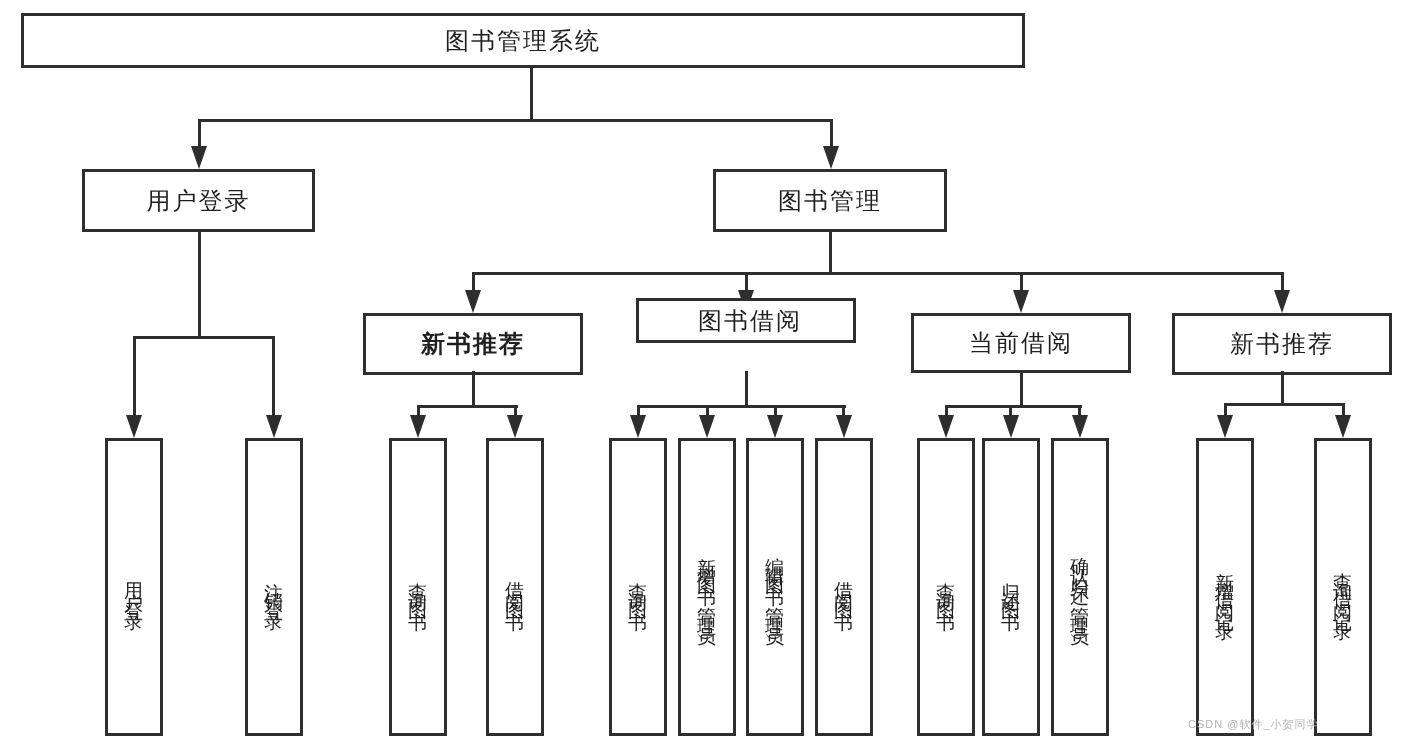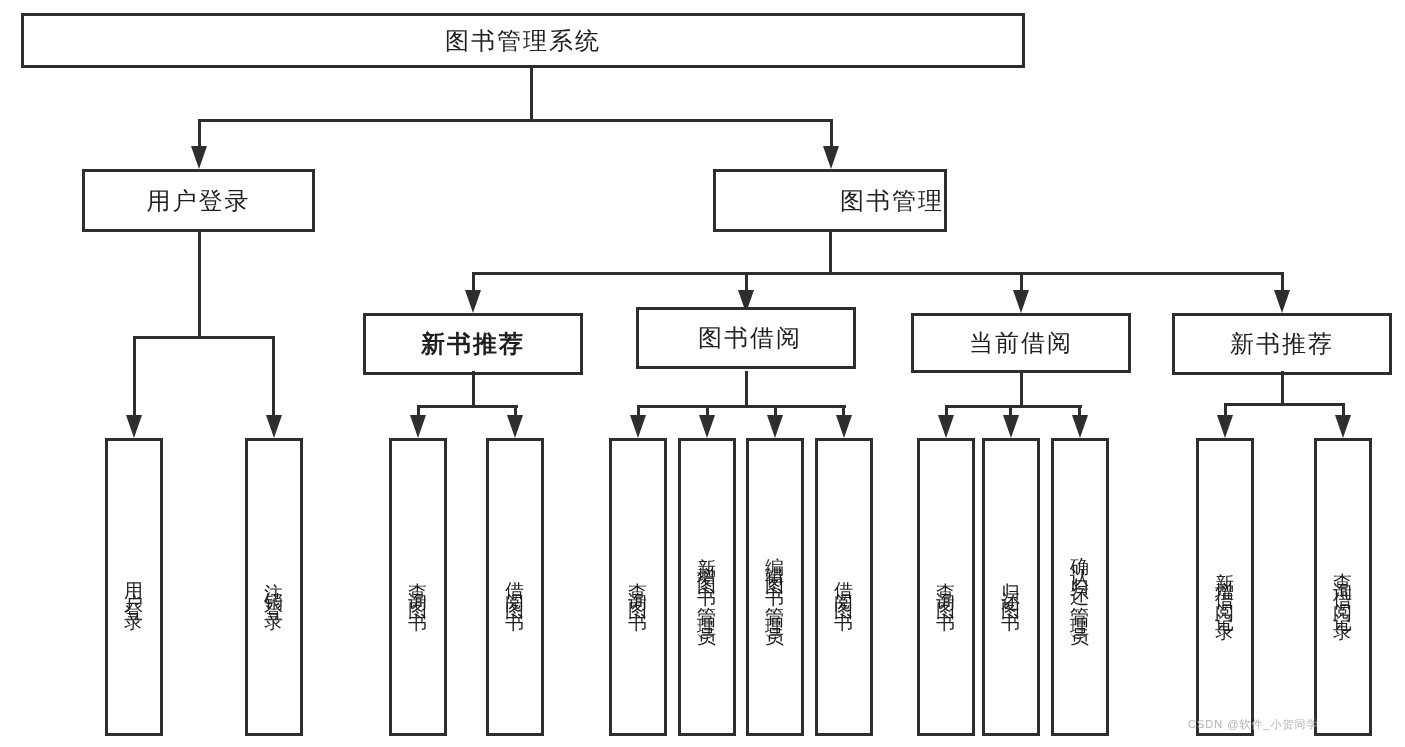--- a/index.html
+++ b/index.html
@@ -46,21 +46,21 @@
   <div class="hl" style="left:198px; top:119px; width:635px;"></div>
   <div class="vl" style="left:198px; top:119px; height:28px;"></div>
   <div class="vl" style="left:830px; top:119px; height:28px;"></div>
   <div class="arrow" style="left:191px; top:146px;"></div>
   <div class="arrow" style="left:823px; top:146px;"></div>
 </div>
 
 <div class="box hbox" style="left:82px; top:169px; width:233px; height:63px;">
   <span>用户登录</span>
 </div>
-<div class="box hbox" style="left:713px; top:169px; width:234px; height:63px;justify-content:flex-end;">
+<div class="box hbox" style="left:713px; top:169px; width:234px; height:63px;">
   <span>图书管理</span>
 </div>
 
 <div>
   <div class="vl" style="left:198px; top:230px; height:106px;"></div>
   <div class="hl" style="left:133px; top:336px; width:142px;"></div>
   <div class="vl" style="left:133px; top:336px; height:79px;"></div>
   <div class="vl" style="left:272px; top:336px; height:79px;"></div>
   <div class="arrow" style="left:126px; top:415px;"></div>
   <div class="arrow" style="left:266px; top:415px;"></div>
@@ -75,21 +75,21 @@
   <div class="vl" style="left:1281px; top:272px; height:20px;"></div>
   <div class="arrow" style="left:465px; top:290px;"></div>
   <div class="arrow" style="left:738px; top:290px;"></div>
   <div class="arrow" style="left:1013px; top:290px;"></div>
   <div class="arrow" style="left:1274px; top:290px;"></div>
 </div>
 
 <div class="box hbox" style="left:363px; top:313px; width:220px; height:62px;font-weight:bold;">
   <span>新书推荐</span>
 </div>
-<div class="box hbox" style="left:636px; top:307px; width:220px; height:62px;padding-left:8px;">
+<div class="box hbox" style="left:636px; top:298px; width:220px; height:45px;padding-left:8px;">
   <span>图书借阅</span>
 </div>
 <div class="box hbox" style="left:911px; top:313px; width:220px; height:60px;">
   <span>当前借阅</span>
 </div>
 <div class="box hbox" style="left:1172px; top:313px; width:220px; height:62px;">
   <span>新书推荐</span>
 </div>
 
 <div>

